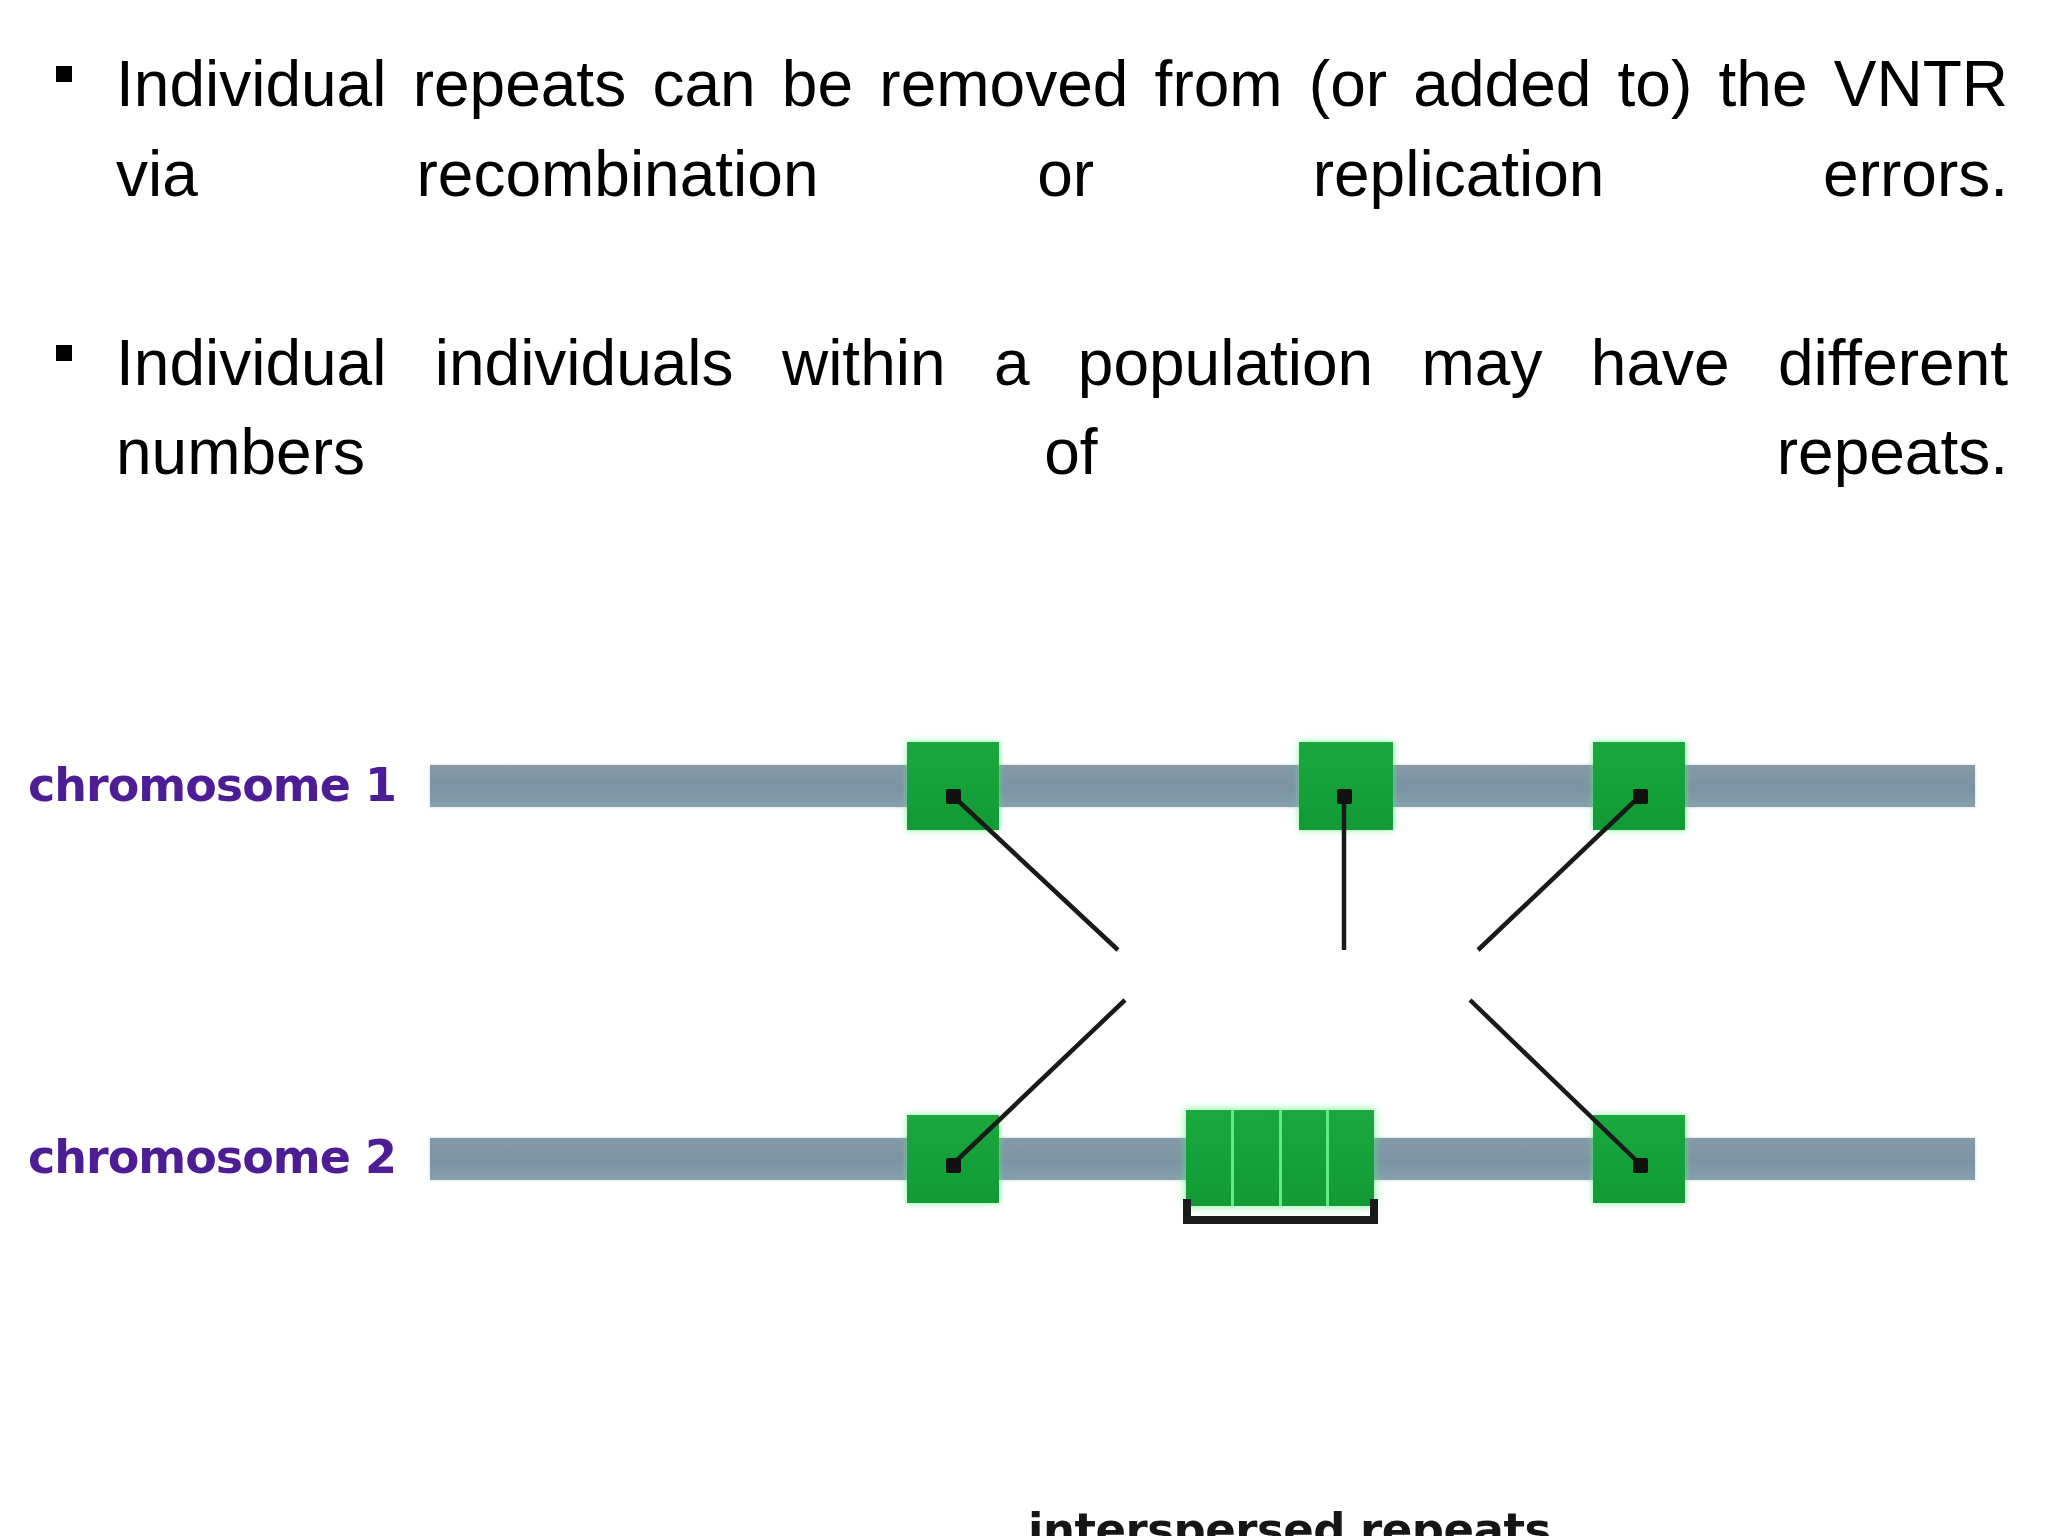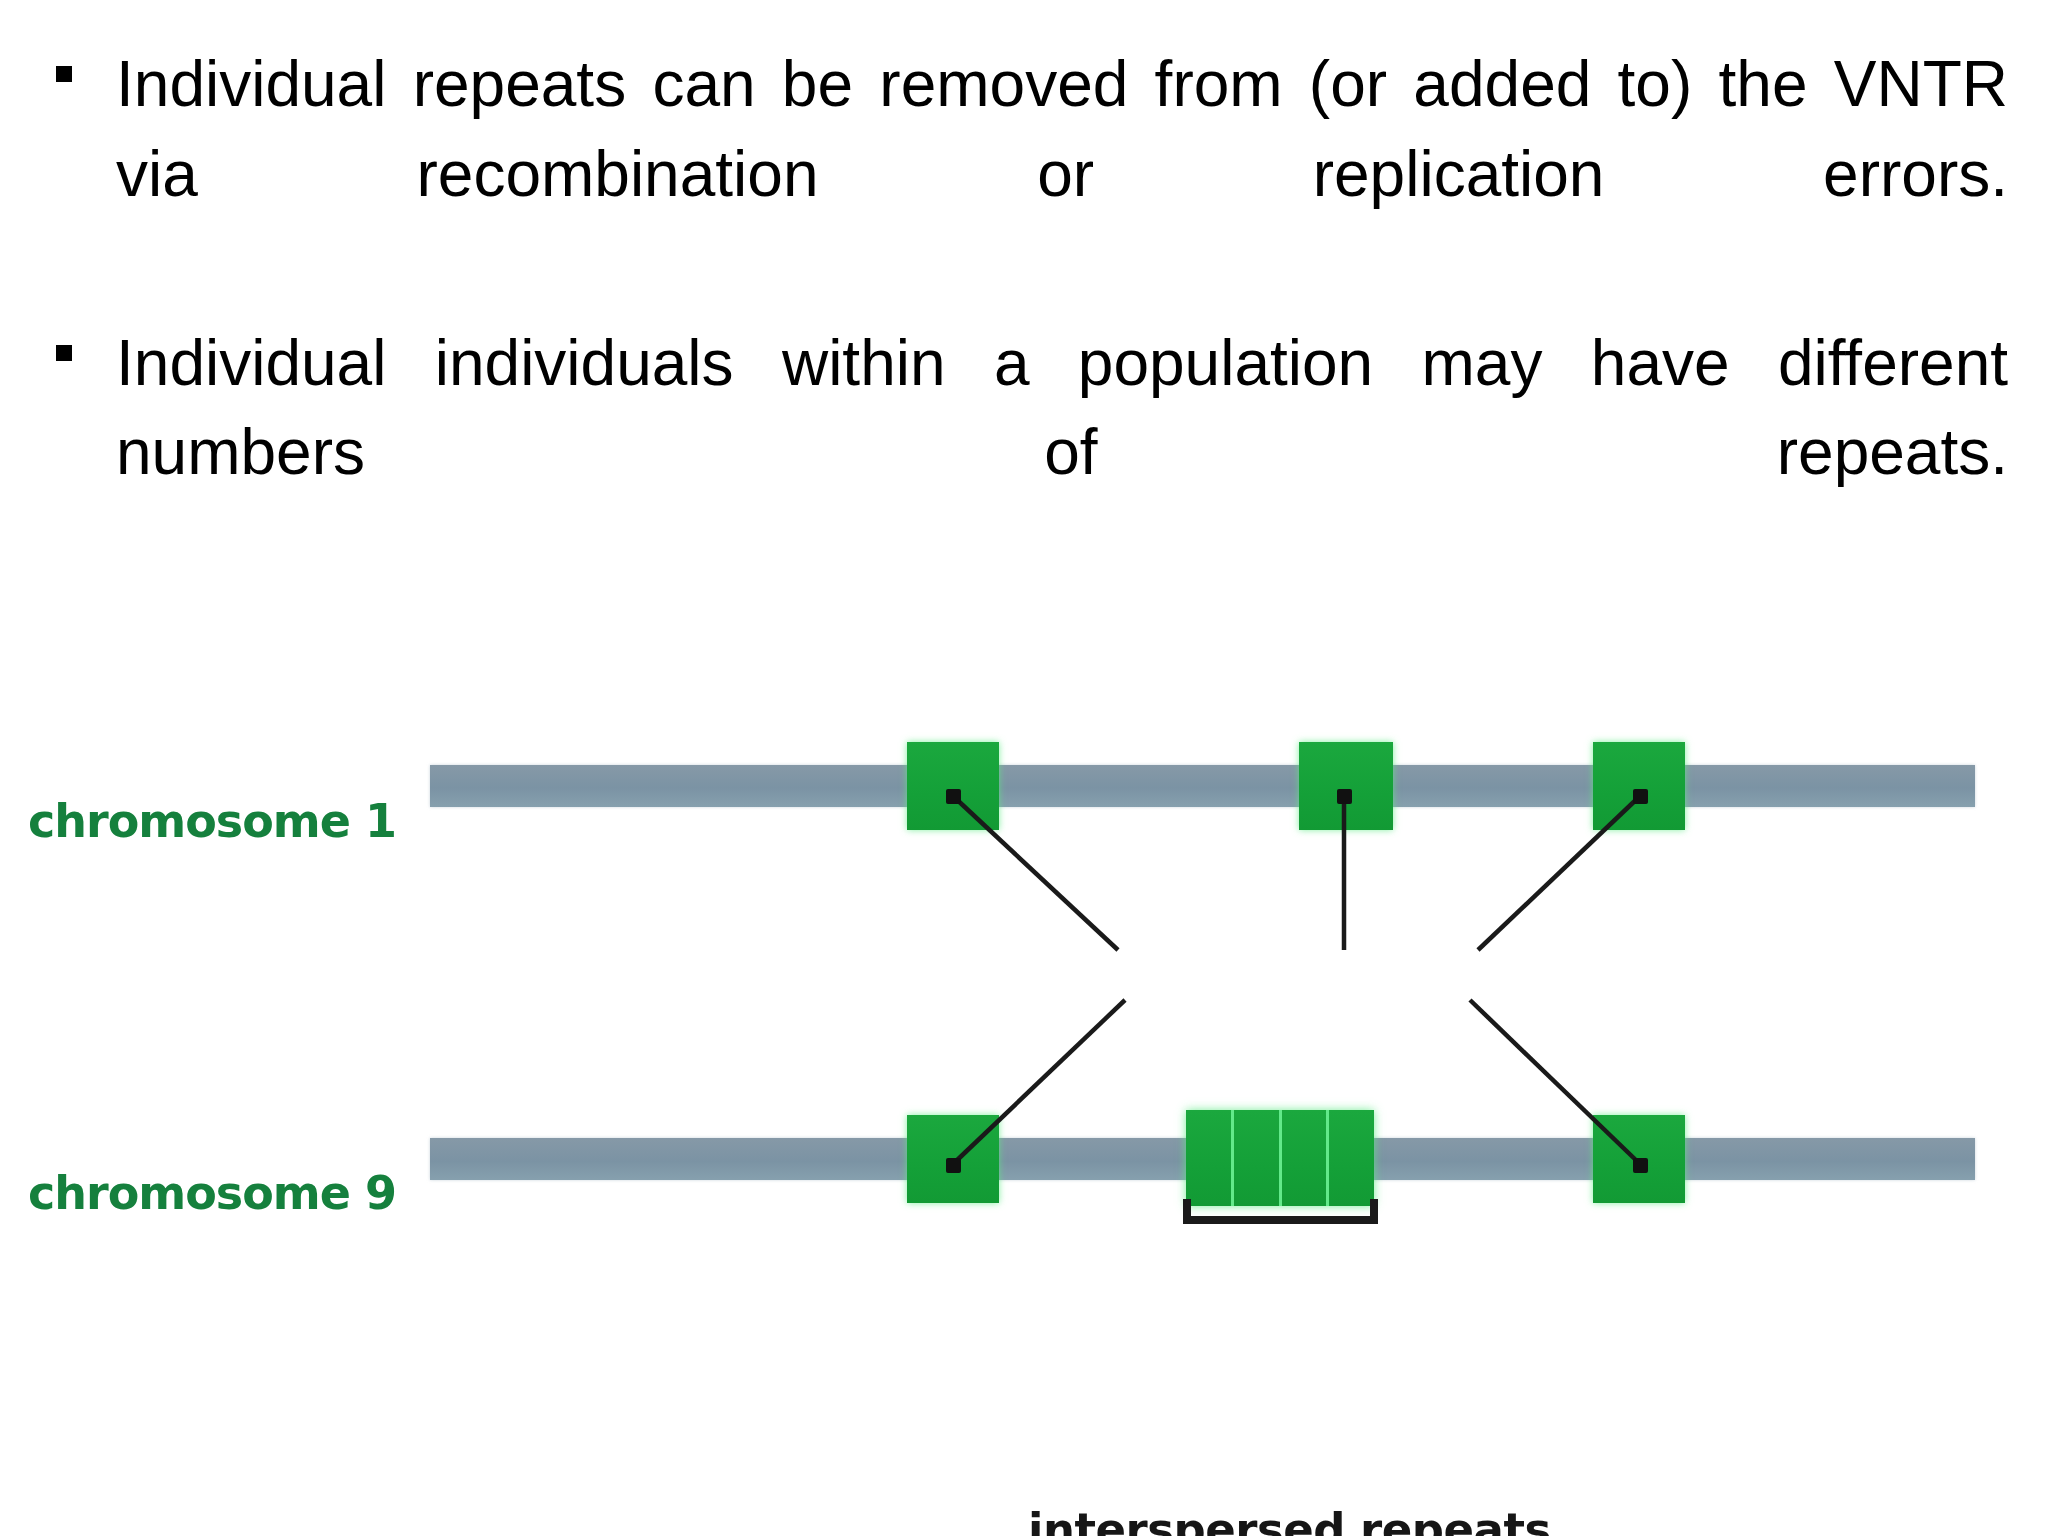--- a/index.html
+++ b/index.html
@@ -64,23 +64,22 @@
     top: 560px;
     width: 2048px;
     height: 830px;
   }
   .chr-label {
     position: absolute;
     font-family: "DejaVu Sans", sans-serif;
     font-weight: bold;
     font-size: 46px;
     letter-spacing: -1px;
-    color: #15803d;
+    color: #4c1d95;
     white-space: nowrap;
-    margin-top: 36px;
   }
   #chr1-label { left: 28px; top: 198px; }
   #chr2-label { left: 28px; top: 570px; }
 
   .chr-bar {
     position: absolute;
     height: 42px;
     background: linear-gradient(180deg, #8699a7 0%, #7b93a4 55%, #86a0ae 100%);
     box-shadow: 0 0 3px rgba(160,180,195,0.55);
   }
@@ -147,21 +146,21 @@
     <span class="bullet-marker"><i></i></span>
     <span class="bullet-text">Individual individuals within a population may have different numbers of repeats.</span>
   </div>
 
 
 </div>
 
 <div id="figure">
 
   <div class="chr-label" id="chr1-label">chromosome 1</div>
-  <div class="chr-label" id="chr2-label">chromosome 9</div>
+  <div class="chr-label" id="chr2-label">chromosome 2</div>
 
   <div class="chr-bar" id="chr1-bar"></div>
   <div class="repeat-box" style="left:907px; top:182px; width:92px; height:88px;"></div>
   <div class="repeat-box" style="left:1299px; top:182px; width:94px; height:88px;"></div>
   <div class="repeat-box" style="left:1593px; top:182px; width:92px; height:88px;"></div>
 
   <div class="chr-bar" id="chr2-bar"></div>
   <div class="repeat-box" style="left:907px; top:555px; width:92px; height:88px;"></div>
   <div class="repeat-box" style="left:1593px; top:555px; width:92px; height:88px;"></div>
 

